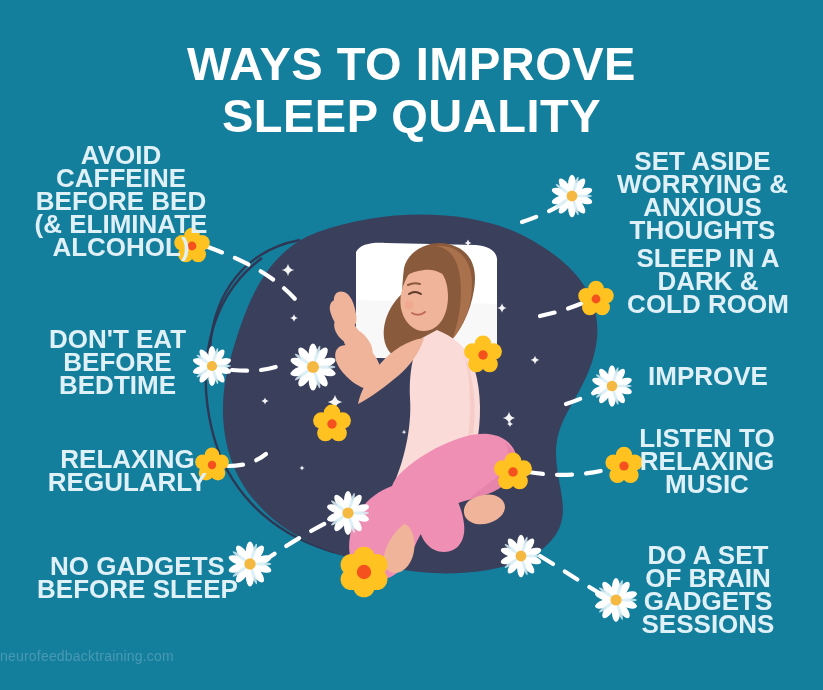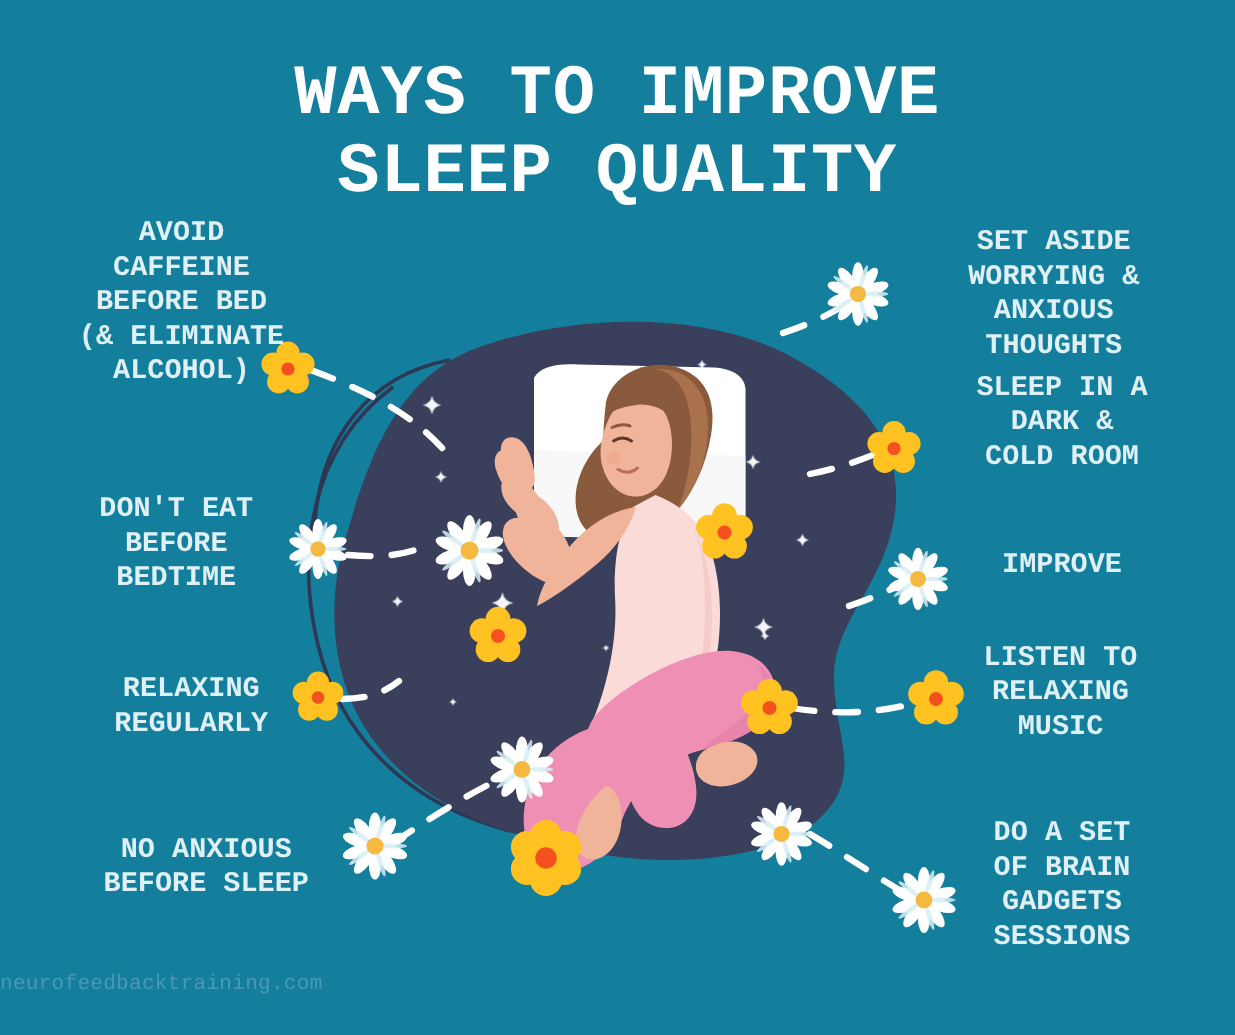--- a/index.html
+++ b/index.html
@@ -5,38 +5,37 @@
   html,body{margin:0;padding:0;}
   body{
     width:823px;height:690px;overflow:hidden;
     font-family:"Liberation Sans", sans-serif;
     background:#137f9d;
     position:relative;
   }
   #infographic{
     position:absolute;inset:0;width:823px;height:536px;
     background:#137f9d;
-    font-family:Liberation Mono, monospace;
   }
   
   .title{
     position:absolute;left:0;top:38px;width:823px;
     text-align:center;
     color:#ffffff;
     font-size:47px;line-height:52px;
     font-weight:bold;
     letter-spacing:.5px;
     white-space:pre-line;
   }
   
   .tip{
     position:absolute;
     color:#dff0f6;
     font-weight:bold;
-    font-size:19px;
+    font-size:26px;
     line-height:23px;
     white-space:pre-line;
   }
   .tip.left{text-align:center;}
   .tip.right{text-align:center;}
 
   
   .tip-caffeine{left:6px;  top:144px; width:230px;}
   .tip-donteat {left:10px; top:328px; width:215px;}
   .tip-exercise{left:20px; top:448px; width:215px;}
@@ -273,21 +272,21 @@
   <div class="tip left tip-caffeine">AVOID
 CAFFEINE
 BEFORE BED
 (&amp; ELIMINATE
 ALCOHOL)</div>
   <div class="tip left tip-donteat">DON'T EAT
 BEFORE
 BEDTIME</div>
   <div class="tip left tip-exercise">RELAXING
 REGULARLY</div>
-  <div class="tip left tip-gadgets">NO ANXIOUS
+  <div class="tip left tip-gadgets">NO GADGETS
 BEFORE SLEEP</div>
 
   <div class="tip right tip-worry">SET ASIDE
 WORRYING &amp;
 ANXIOUS
 THOUGHTS</div>
   <div class="tip right tip-dark">SLEEP IN A
 DARK &amp;
 COLD ROOM</div>
   <div class="tip right tip-meditate">IMPROVE</div>

